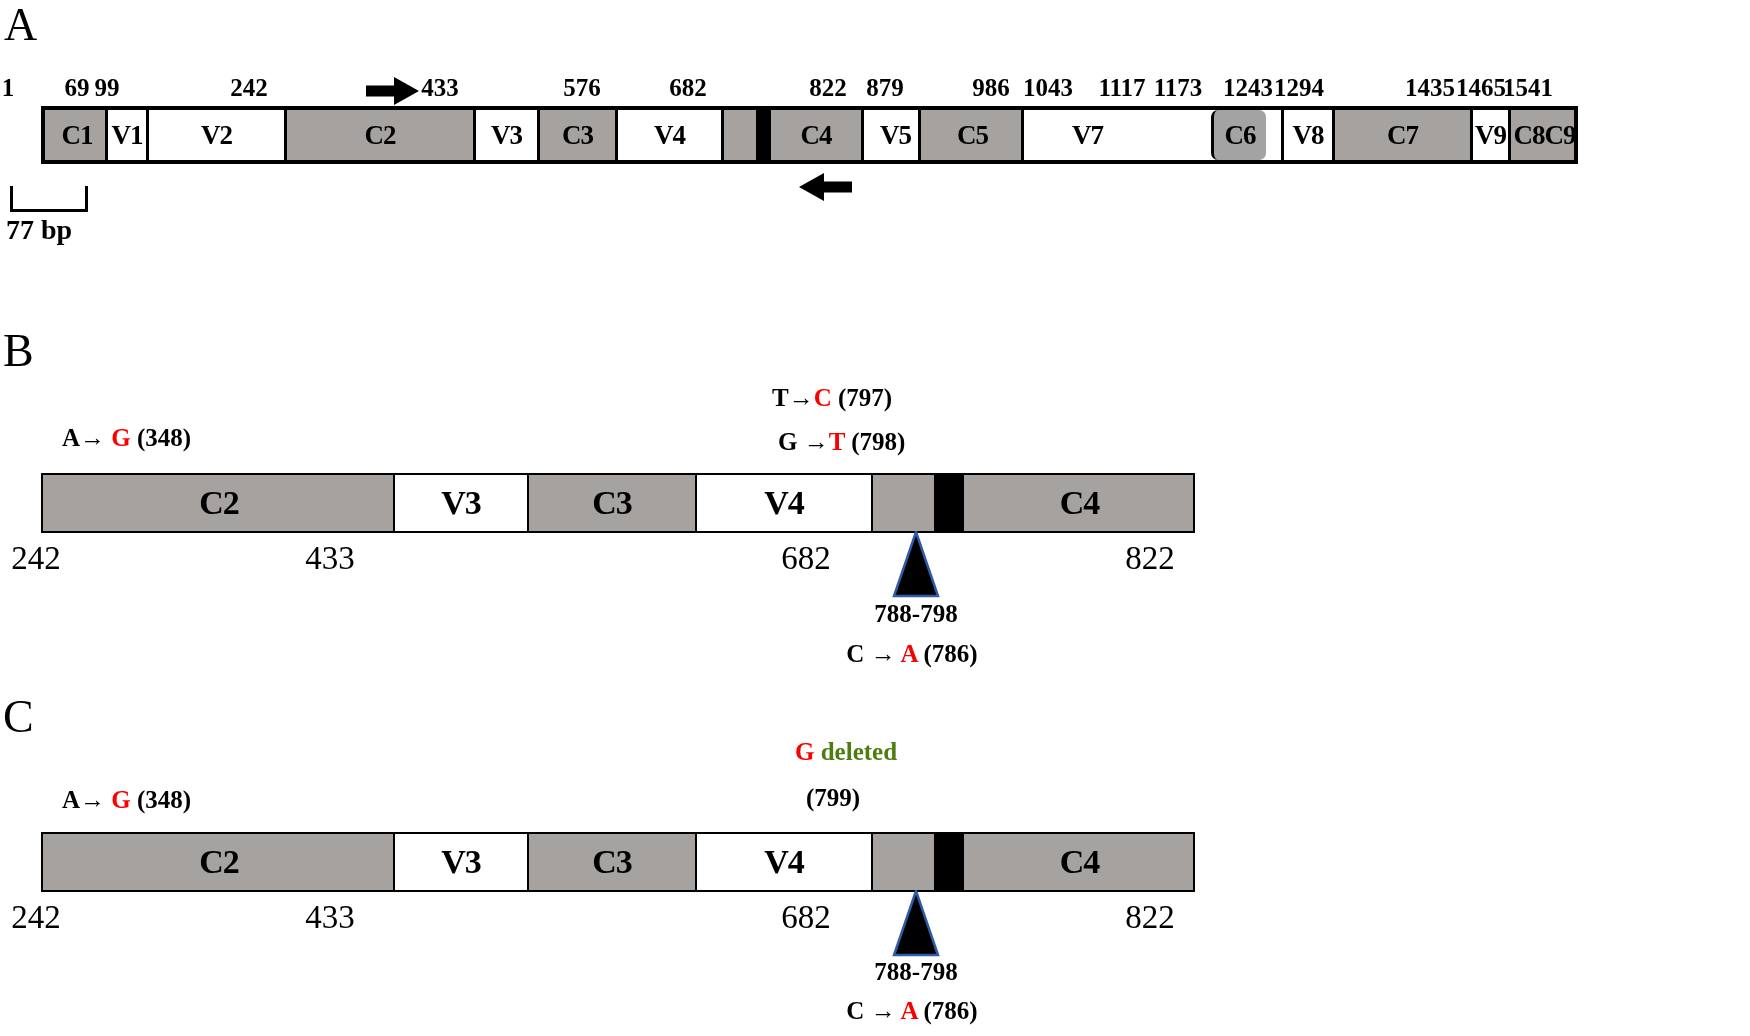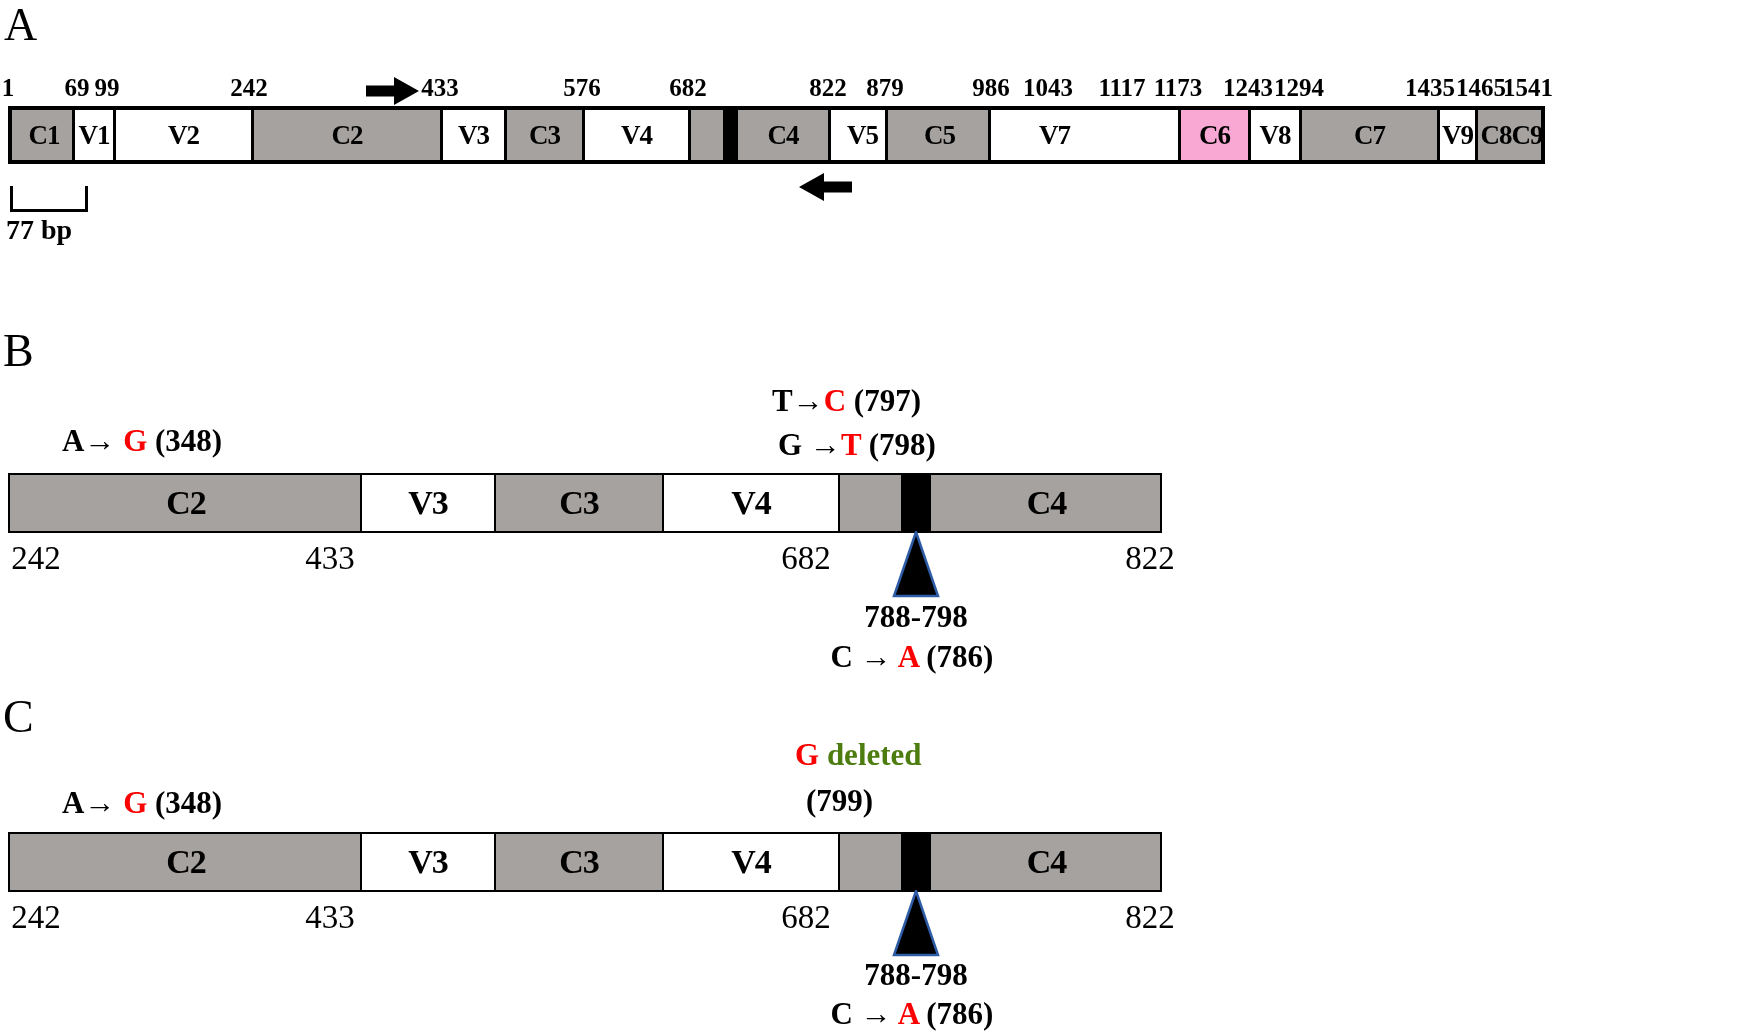--- a/index.html
+++ b/index.html
@@ -1,32 +1,32 @@
 <!DOCTYPE html>
 <html><head>
 <meta charset="utf-8">
 <style>
   html,body{margin:0;padding:0;background:#ffffff;}
   .canvas{
     position:relative;width:1750px;height:1036px;background:#ffffff;overflow:hidden;
     font-family:"Liberation Serif","DejaVu Serif",serif;color:#000;
   }
   .panel-letter{position:absolute;font-size:46px;font-weight:normal;line-height:1;}
-  .bar{position:absolute;box-sizing:border-box;background:#fff;overflow:hidden;}
+  .bar{position:absolute;box-sizing:border-box;background:#fff;overflow:hidden;margin-left:33px;}
   .bar-a{border:4px solid #000;}
   .bar-bc{border:2px solid #000;}
   .segment{position:absolute;top:0;bottom:0;box-sizing:border-box;}
   .seg-label{display:block;text-align:center;font-weight:bold;white-space:nowrap;letter-spacing:-1px;}
   .bar-a .seg-label{font-size:27px;line-height:50px;}
   .bar-bc .seg-label{font-size:34px;line-height:56px;}
   .ticks{position:absolute;left:0;top:0;width:100%;height:0;}
   .tick{position:absolute;transform:translateX(-50%);white-space:nowrap;line-height:1.1;}
   .ticks-a .tick{font-weight:bold;font-size:25px;}
   .ticks-bc .tick{font-weight:normal;font-size:33px;}
-  .annot{position:absolute;font-weight:bold;font-size:31px;white-space:nowrap;line-height:1.1;text-align:center;}
+  .annot{position:absolute;font-weight:bold;font-size:25px;white-space:nowrap;line-height:1.1;text-align:center;}
   .annot.centered{transform:translateX(-50%);}
   .svg-abs{position:absolute;}
   .bracket-v{position:absolute;width:3px;background:#000;}
   .bracket-h{position:absolute;height:3px;background:#000;}
   .bp-label{position:absolute;font-weight:bold;font-size:28px;white-space:nowrap;}
 </style>
 </head>
 <body>
 
 <div class="canvas">
@@ -92,21 +92,21 @@
         </div>
         <div class="segment" style="left: 873px; width: 106px; background: rgb(165, 162, 160); border-left: 3px solid rgb(0, 0, 0);">
           <span class="seg-label">C5</span>
         </div>
         <div class="segment" style="left: 979px; width: 57px; background: #fca5a5; border-left: 3px solid rgb(0, 0, 0);">
           <span class="seg-label">V6</span>
         </div>
         <div class="segment" style="left: 976px; width: 130px; background: rgb(255, 255, 255); border-left: 3px solid rgb(0, 0, 0);">
           <span class="seg-label">V7</span>
         </div>
-        <div class="segment" style="left: 1166px; width: 70px; background: #f9a8d4; border-left: 3px solid rgb(0, 0, 0);">
+        <div class="segment" style="left: 1166px; width: 55px; background: #a3a3a3; border-left: 3px solid rgb(0, 0, 0); border-radius: 7px;">
           <span class="seg-label">C6</span>
         </div>
         <div class="segment" style="left: 1236px; width: 51px; background: rgb(255, 255, 255); border-left: 3px solid rgb(0, 0, 0);">
           <span class="seg-label">V8</span>
         </div>
         <div class="segment" style="left: 1287px; width: 138px; background: rgb(165, 162, 160); border-left: 3px solid rgb(0, 0, 0);">
           <span class="seg-label">C7</span>
         </div>
         <div class="segment" style="left: 1425px; width: 38px; background: rgb(255, 255, 255); border-left: 3px solid rgb(0, 0, 0);">
           <span class="seg-label">V9</span>

